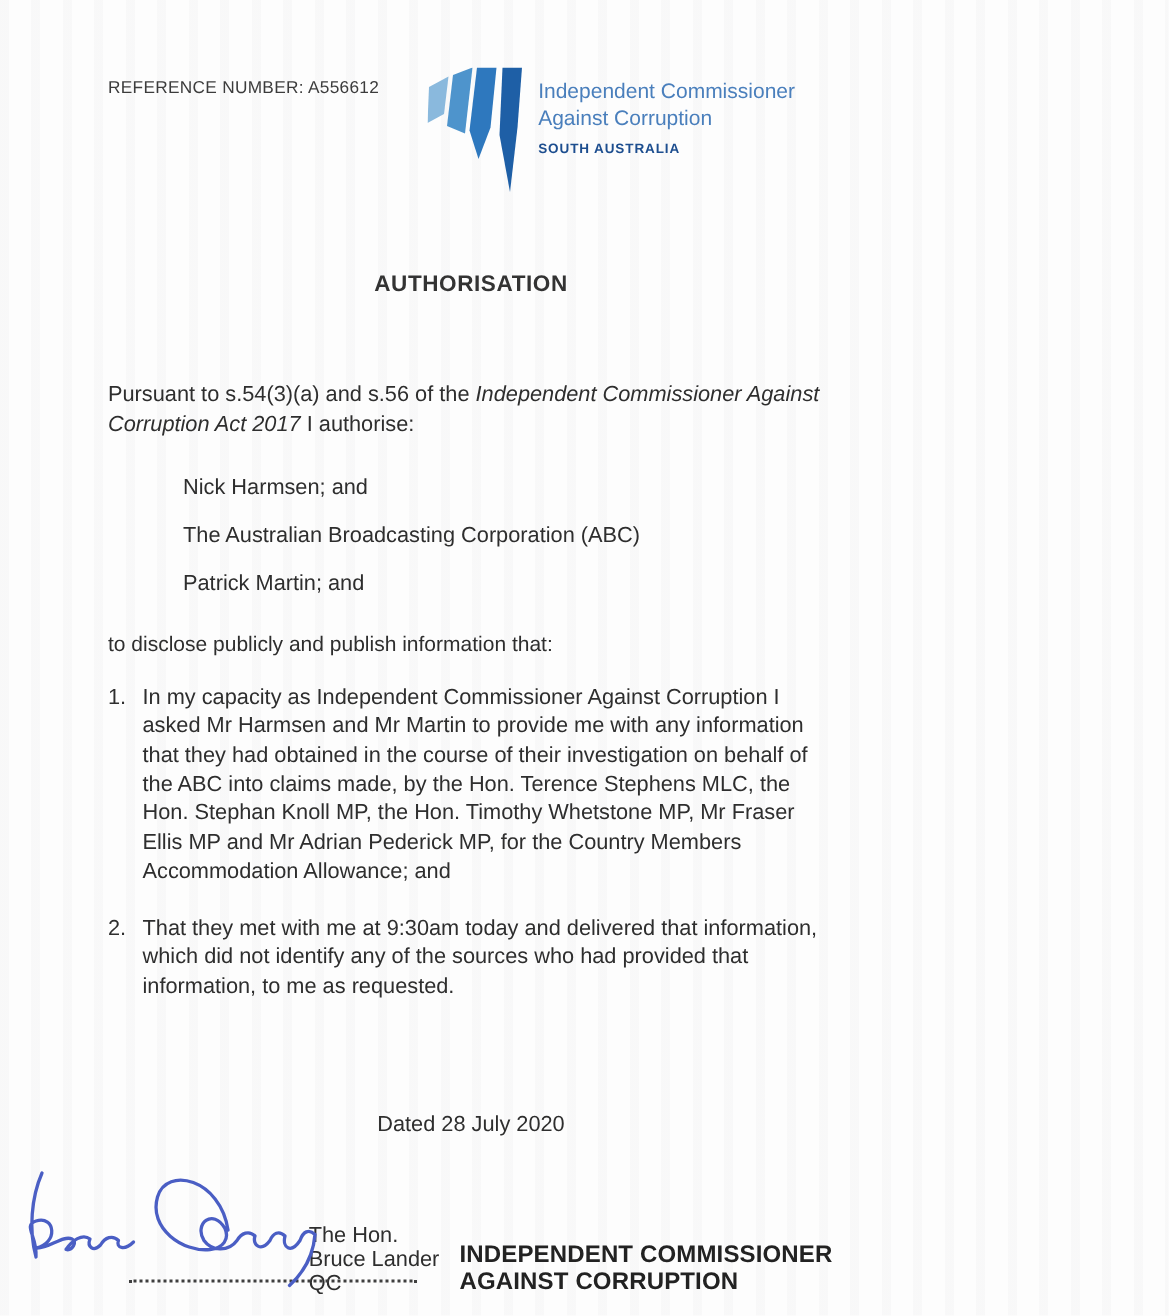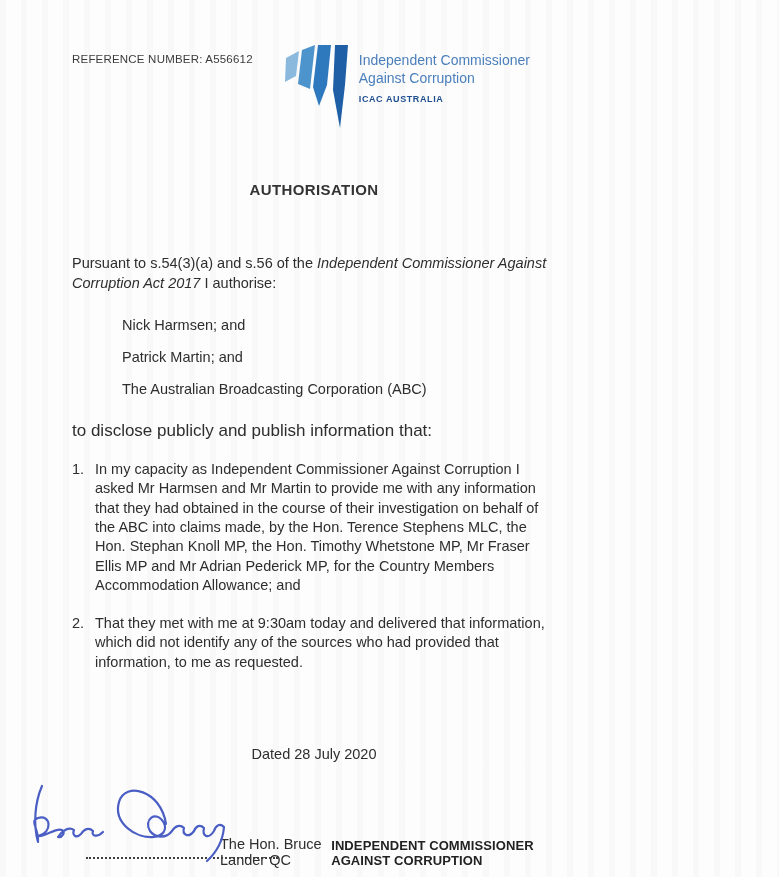--- a/index.html
+++ b/index.html
@@ -77,21 +77,21 @@
   }
   .intro .act { font-style: italic; }
   .parties { margin-top: 24px; }
   .party {
     margin-left: 50px;
     margin-top: 16px;
     font-size: 14.5px;
   }
   .disclosure {
     margin-top: 24px;
-    font-size: 17px;
+    font-size: 14px;
   }
   .numbered-list { margin-top: 15px; }
   .numbered-item {
     display: flex;
     margin-top: 19px;
     font-size: 14.5px;
     line-height: 1.33;
   }
   .item-number { flex: 0 0 23px; }
   .item-text { flex: 1; }
@@ -124,21 +124,21 @@
     position: absolute;
     right: -16px;
     top: 8px;
   }
   .sig-name {
     font-size: 14.5px;
     color: #2e2e2e;
     margin-top: 2px;
   }
   .sig-title {
-    font-size: 13px;
+    font-size: 16px;
     font-weight: bold;
     color: #222;
     margin-top: 4px;
     letter-spacing: 0.1px;
   }
 </style>
 </head>
 <body>
 
 <div class="page">
@@ -151,33 +151,33 @@
         <polygon points="1,13 14,6 11,31 0,37" fill="#8ab9dd"></polygon>
         <polygon points="17,5 30,0 25,44 13,39" fill="#4e94cc"></polygon>
         <polygon points="33,0 46,0 42,40 34,61 28,42" fill="#2e78be"></polygon>
         <polygon points="50,0 63,0 60,40 55,83 48,45" fill="#1e5fa6"></polygon>
       </svg>
       <div class="logo-text">
         <div class="logo-name">
           <div>Independent Commissioner</div>
           <div>Against Corruption</div>
         </div>
-        <div class="logo-region">ICAC AUSTRALIA</div>
+        <div class="logo-region">SOUTH AUSTRALIA</div>
       </div>
     </div>
   </div>
 
   <div class="doc-title">AUTHORISATION</div>
 
   <div class="intro"><span>Pursuant to s.54(3)(a) and s.56 of the </span><span class="act">Independent Commissioner Against Corruption Act 2017</span><span> I authorise:</span></div>
 
   <div class="parties">
     <div class="party">Nick Harmsen; and</div>
+    <div class="party">The Australian Broadcasting Corporation (ABC)</div>
     <div class="party">Patrick Martin; and</div>
-    <div class="party">The Australian Broadcasting Corporation (ABC)</div>
   </div>
 
   <div class="disclosure">to disclose publicly and publish information that:</div>
 
   <div class="numbered-list">
     <div class="numbered-item">
       <div class="item-number">1.</div>
       <div class="item-text">In my capacity as Independent Commissioner Against Corruption I asked Mr Harmsen and Mr Martin to provide me with any information that they had obtained in the course of their investigation on behalf of the ABC into claims made, by the Hon. Terence Stephens MLC, the Hon. Stephan Knoll MP, the Hon. Timothy Whetstone MP, Mr Fraser Ellis MP and Mr Adrian Pederick MP, for the Country Members Accommodation Allowance; and</div>
     </div>
     <div class="numbered-item">

